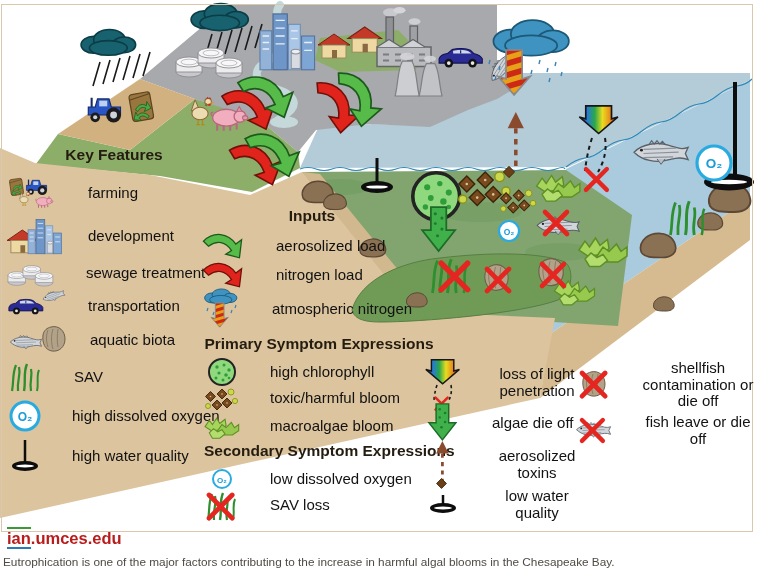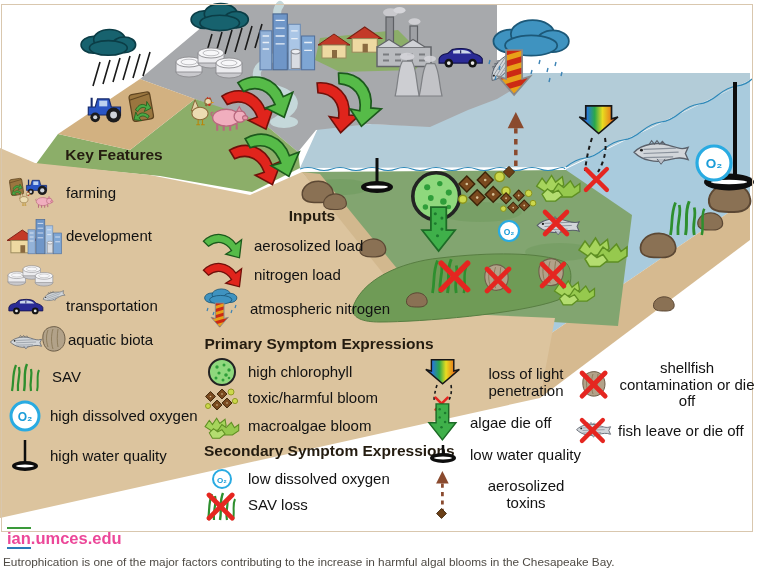--- a/index.html
+++ b/index.html
@@ -3,31 +3,31 @@
 <meta charset="utf-8">
 <style>
   html,body{margin:0;padding:0;background:#fff;}
   #app{position:relative;width:768px;height:576px;background:#fff;overflow:hidden;
        font-family:"Liberation Sans",sans-serif;color:#151515;}
   #frame{position:absolute;left:1px;top:4px;width:750px;height:526px;
          border:1px solid #d9c7ae;pointer-events:none;}
   #scene{position:absolute;left:0;top:0;}
   .block{position:absolute;text-align:center;}
   .ltitle{font-size:15.5px;font-weight:700;color:#241c10;line-height:20px;margin-bottom:5px;white-space:nowrap;}
-  .lrow{display:flex;align-items:center;}
+  .lrow{display:flex;align-items:center;gap:22px;}
   .licon{flex:0 0 auto;display:flex;align-items:center;justify-content:center;margin-right:8px;}
   .llabel{font-size:15px;color:#121212;line-height:1.12;}
   #key-features{left:8px;top:145px;width:212px;}
   #inputs{left:202px;top:206px;width:220px;}
   #primary{left:204px;top:334px;width:230px;}
   #secondary{left:204px;top:441px;width:236px;}
   #effects{left:424px;top:360px;width:158px;}
   #outcomes{left:578px;top:362px;width:178px;}
   #effects .lrow,#outcomes .lrow{align-items:center;}
-  #footer-site{position:absolute;left:7px;top:529px;font-size:16.5px;font-weight:700;color:#ec4899;}
+  #footer-site{position:absolute;left:7px;top:529px;font-size:16.5px;font-weight:700;color:#b91c1c;}
   #footer-site .ian{border-top:2.5px solid #3a9a3a;border-bottom:2.5px solid #2a7ab8;}
   #footer-caption{position:absolute;left:3px;top:555px;font-size:11.8px;color:#4e4a44;text-align:center;}
   svg{display:block;overflow:visible;}
 </style>
 </head>
 <body>
 
 <div id="app">
 
 <svg id="scene" width="768" height="530" viewBox="0 0 768 530">
@@ -369,20 +369,21 @@
         </span>
     <span class="llabel">development</span>
   </div>
 
   <div class="lrow" style="height:34px">
     <span class="licon">
           <svg width="48" height="26" viewBox="0 0 48 26">
       <use href="#def-sewage" transform="translate(0,7) scale(0.68)"></use>
     </svg>
         </span>
+    <span class="llabel">sewage treatment</span>
   </div>
 
 
   <div class="lrow" style="height:32px">
     <span class="licon">
           <svg width="50" height="26" viewBox="0 0 50 26">
       <use href="#def-fish" transform="translate(32,2) rotate(-18) scale(0.55)"></use>
       <use href="#def-car" transform="translate(0,6) scale(0.85)"></use>
     </svg>
         </span>
@@ -522,39 +523,39 @@
     <span class="llabel">loss of light penetration</span>
   </div>
   <div class="lrow" style="height:34px">
     <span class="licon" style="width:38px">
           <svg width="32" height="40" viewBox="0 0 32 40">
       <use href="#def-algaearrow" transform="translate(1,0) scale(0.9)"></use>
     </svg>
         </span>
     <span class="llabel">algae die off</span>
   </div>
+  <div class="lrow" style="height:50px">
+    <span class="licon" style="width:38px">
+          <svg width="26" height="48" viewBox="0 0 26 48">
+      <use href="#def-aerosol" transform="translate(4,0) scale(1.05)"></use>
+      <rect x="8" y="39" width="7" height="7" transform="rotate(45 11.5 42.5)" fill="#6b4018" stroke="#3a2208" stroke-width="0.8"></rect>
+    </svg>
+        </span>
+    <span class="llabel">aerosolized toxins</span>
+  </div>
   <div class="lrow" style="height:30px">
     <span class="licon" style="width:38px">
           <svg width="34" height="24" viewBox="0 0 34 24">
       <path d="M17,2 V12" stroke="#0d0d0d" stroke-width="2.5"></path>
       <ellipse cx="17" cy="15" rx="13" ry="5" fill="#0d0d0d"></ellipse>
       <ellipse cx="17" cy="15" rx="9" ry="1.5" fill="#fff"></ellipse>
     </svg>
         </span>
     <span class="llabel">low water quality</span>
   </div>
-  <div class="lrow" style="height:50px">
-    <span class="licon" style="width:38px">
-          <svg width="26" height="48" viewBox="0 0 26 48">
-      <use href="#def-aerosol" transform="translate(4,0) scale(1.05)"></use>
-      <rect x="8" y="39" width="7" height="7" transform="rotate(45 11.5 42.5)" fill="#6b4018" stroke="#3a2208" stroke-width="0.8"></rect>
-    </svg>
-        </span>
-    <span class="llabel">aerosolized toxins</span>
-  </div>
 </div>
 
 <div id="outcomes" class="block">
   <div class="lrow" style="height:46px">
     <span class="licon" style="width:32px">
           <svg width="30" height="30" viewBox="0 0 30 30">
       <use href="#def-oyster" transform="translate(3,1)"></use>
       <use href="#def-x" transform="translate(2,2) scale(1.05)"></use>
     </svg>
         </span>

